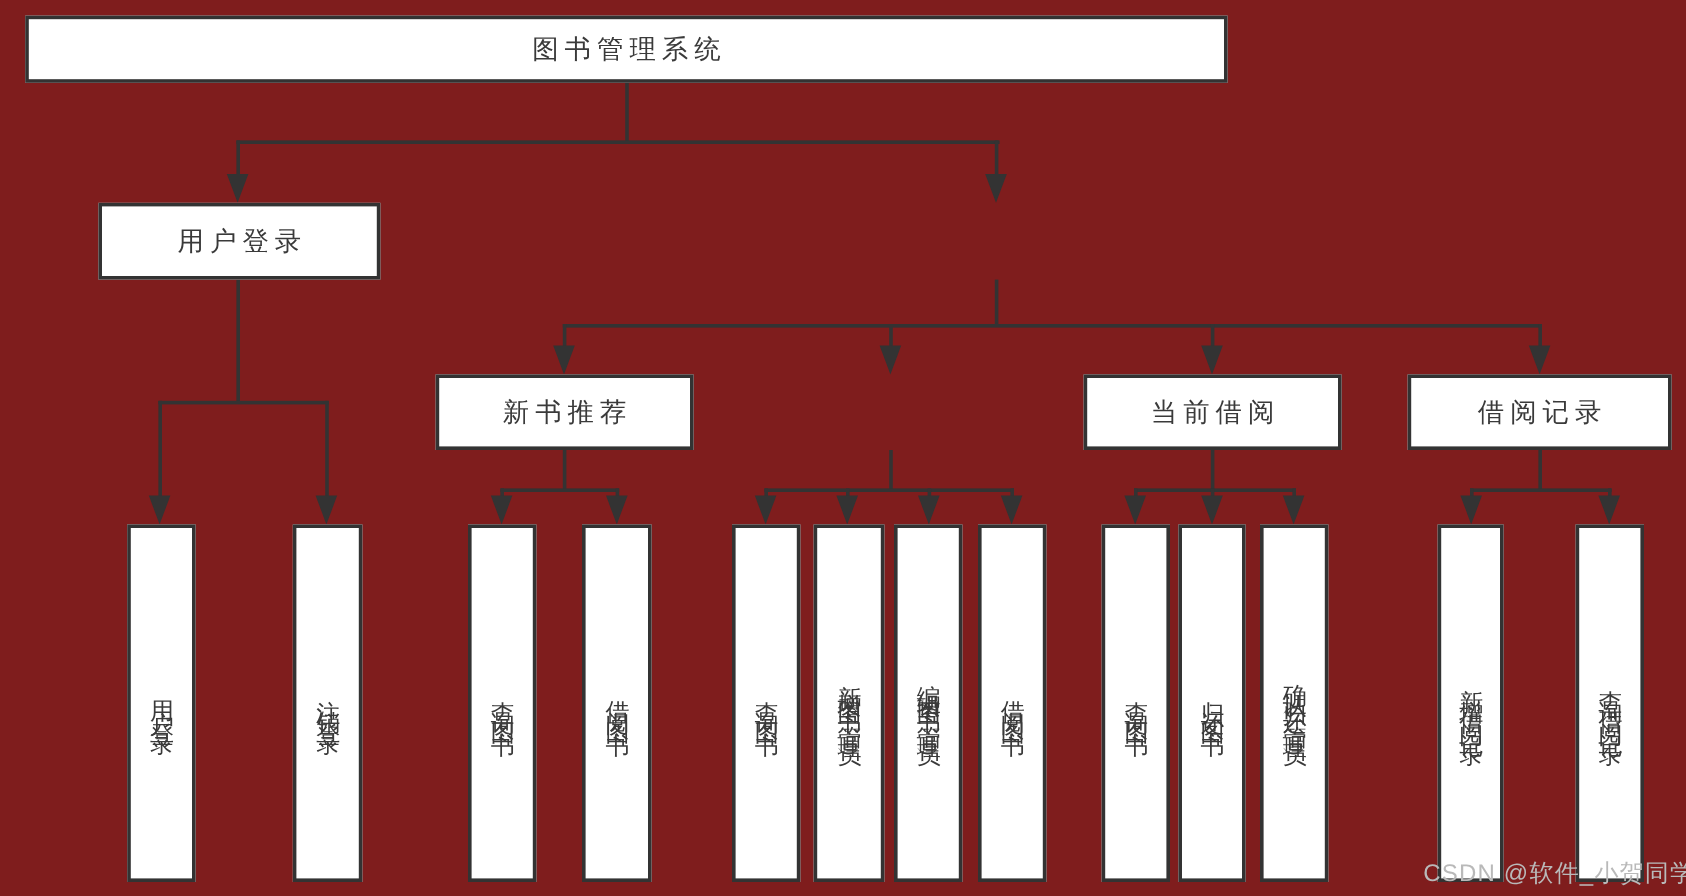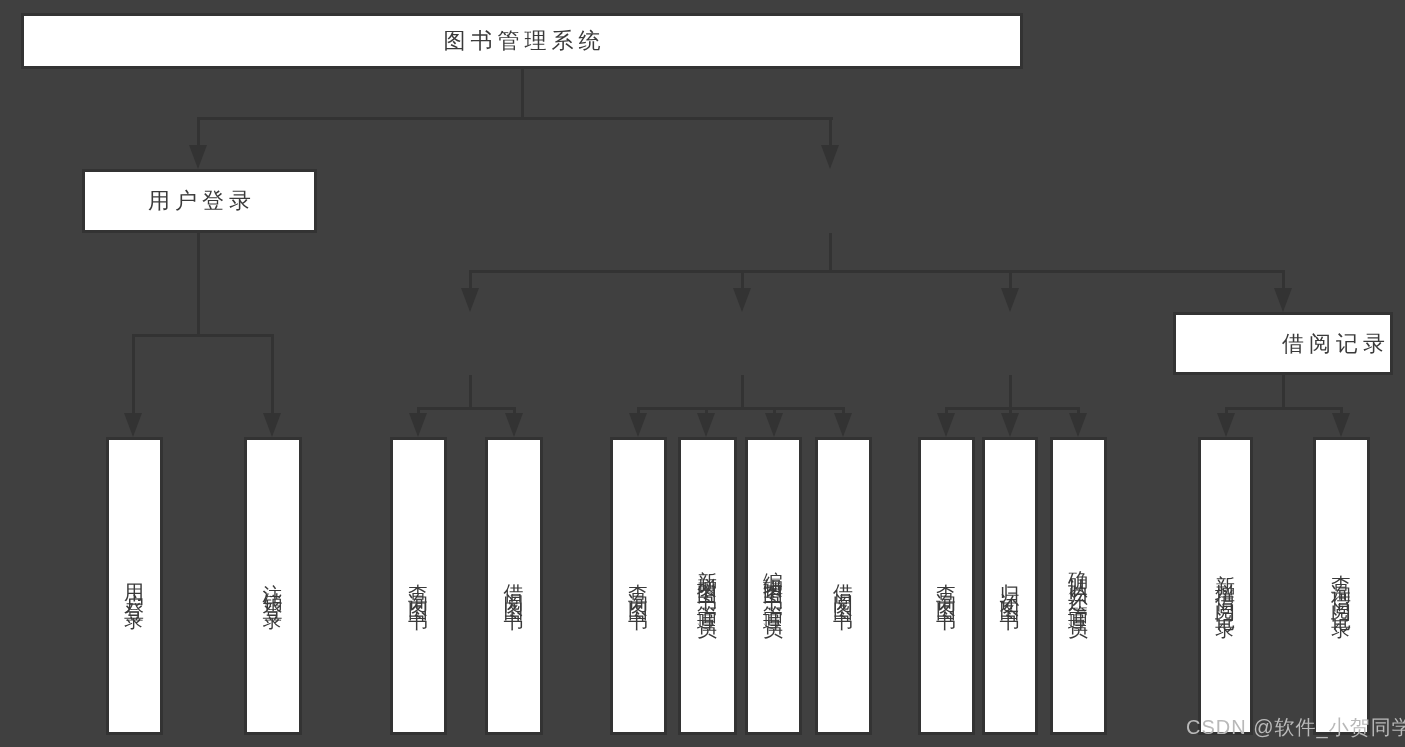--- a/index.html
+++ b/index.html
@@ -1,17 +1,17 @@
 <!DOCTYPE html>
 <html><head>
 <meta charset="utf-8">
 <style>
   html,body{margin:0;padding:0;background:#ffffff;}
   .stage{
-    position:relative;width:1405px;height:747px;background:#404040;overflow:hidden;
+    position:relative;width:1405px;height:747px;background:#7f1d1d;overflow:hidden;
     font-family:"Liberation Sans","DejaVu Sans",sans-serif;color:#333333;
   }
   .box{
     position:absolute;box-sizing:border-box;background:#ffffff;border:3px solid #333333;
     display:flex;align-items:center;justify-content:center;z-index:2;
   }
   .box .htext{font-size:22px;letter-spacing:5px;text-indent:5px;white-space:nowrap;color:#3a3a3a;}
   .box .vtext{
     writing-mode:vertical-rl;text-orientation:mixed;
     font-size:20px;letter-spacing:9px;line-height:1;color:#3a3a3a;white-space:nowrap;
@@ -92,21 +92,27 @@
   <div class="arr" style="left:1332px;top:413px;"></div>
 
   <div class="box" style="left:21px;top:13px;width:1002px;height:56px;">
     <span class="htext">图书管理系统</span>
   </div>
 
   <div class="box" style="left:82px;top:169px;width:235px;height:64px;">
     <span class="htext">用户登录</span>
   </div>
 
-  <div class="box" style="left:1173px;top:312px;width:220px;height:63px;justify-content:flex-end;">
+  <div class="box" style="left:363px;top:312px;width:215px;height:63px;">
+    <span class="htext">新书推荐</span>
+  </div>
+  <div class="box" style="left:903px;top:312px;width:215px;height:63px;">
+    <span class="htext">当前借阅</span>
+  </div>
+  <div class="box" style="left:1173px;top:312px;width:220px;height:63px;">
     <span class="htext">借阅记录</span>
   </div>
 
   <div class="box" style="left:106px;top:437px;width:57px;height:298px;">
     <span class="vtext">用户登录</span>
   </div>
   <div class="box" style="left:244px;top:437px;width:58px;height:298px;">
     <span class="vtext">注销登录</span>
   </div>
 

